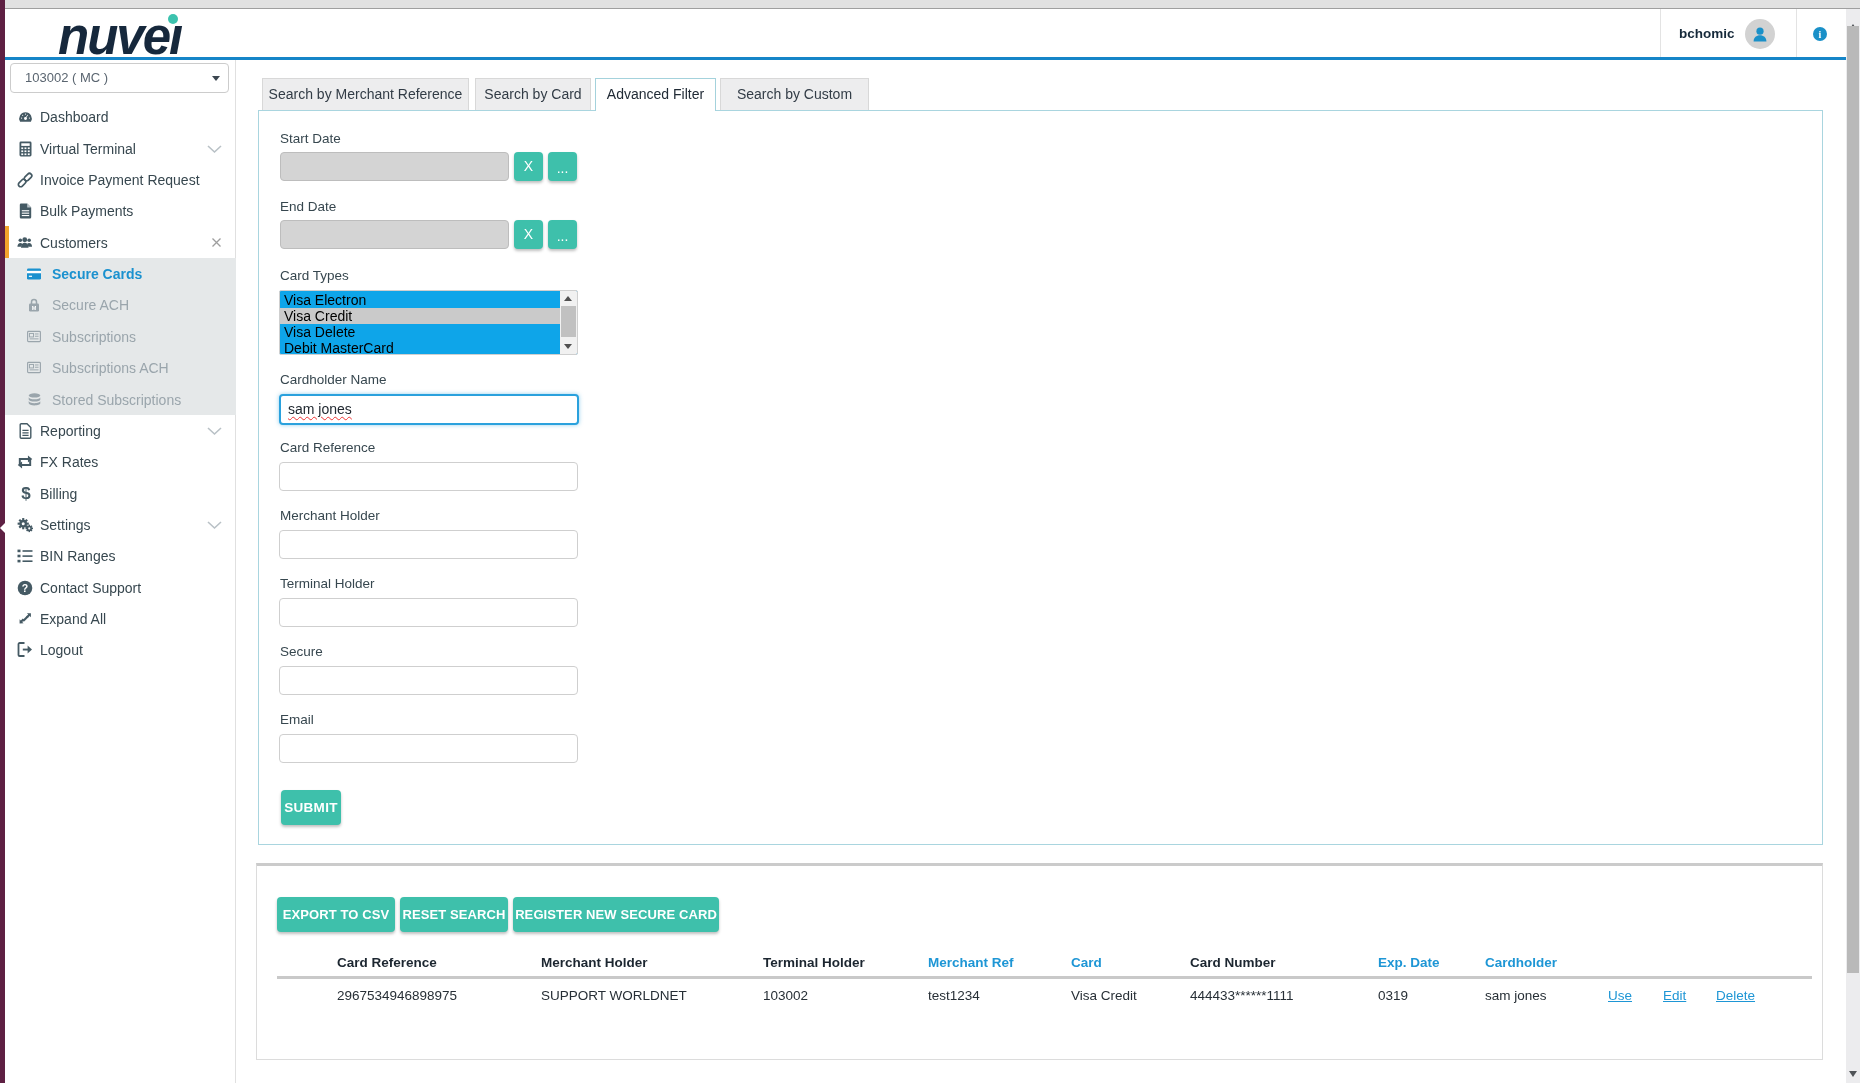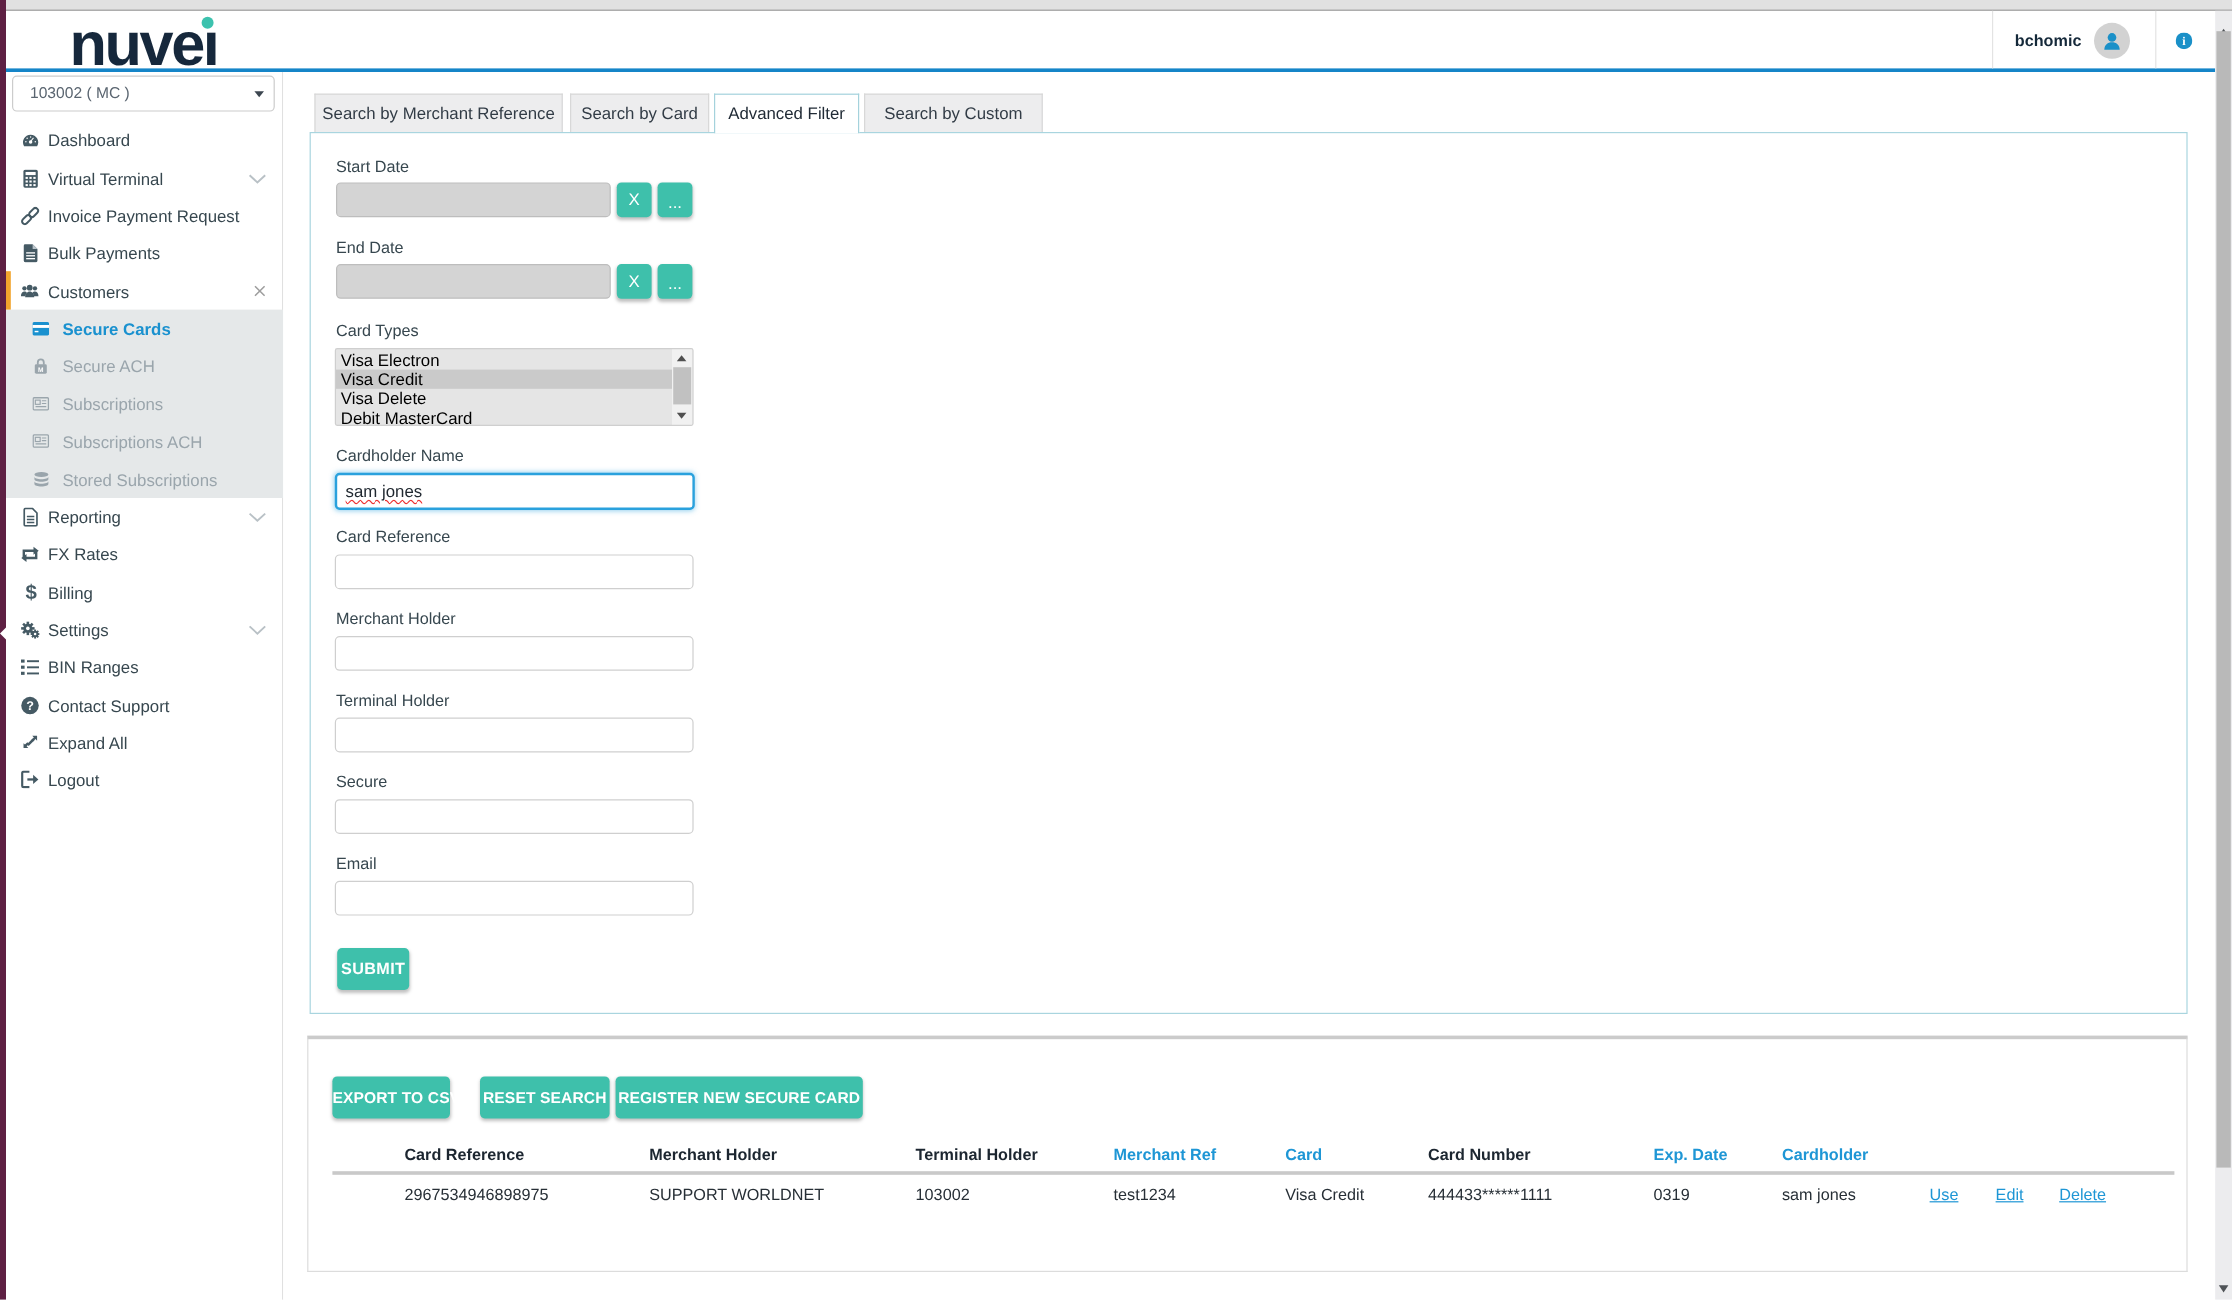--- a/index.html
+++ b/index.html
@@ -4,21 +4,21 @@
 <style>
 * { margin:0; padding:0; box-sizing:border-box; }
 html,body { width:1860px; height:1083px; overflow:hidden; background:#fff;
   font-family:"Liberation Sans", sans-serif; }
 .abs { position:absolute; }
 
 #topstrip { left:0; top:0; width:1860px; height:9px; background:#e1e1e1; border-bottom:1px solid #9f9f9f; }
 #maroon { left:0; top:0; width:5px; height:1083px; background:#5e2043; z-index:5; }
 #collapse-tri { left:0; top:523px; width:0; height:0; border-top:5px solid transparent; border-bottom:5px solid transparent; border-right:5px solid #fff; z-index:6; }
 #blueline { left:5px; top:57px; width:1841px; height:3px; background:#1585c8; }
-#logo { left:58px; top:7px; font-size:51px; font-weight:bold; color:#16283c; letter-spacing:-2px; }
+#logo { left:58px; top:7px; font-size:51px; font-weight:bold; color:#16283c; letter-spacing:-2px;font-style:italic; }
 #logodot { left:168px; top:14px; width:10px; height:10px; border-radius:50%; background:#3cc2ae; }
 .hdiv { top:9px; height:48px; width:1px; background:#e3e3e3; }
 #bchomic { left:1679px; top:26px; font-size:13.5px; font-weight:bold; color:#15293a; }
 #avatar { left:1745px; top:19px; width:30px; height:30px; border-radius:50%; background:#d2d2d2; }
 
 #sidebar { left:5px; top:60px; width:231px; height:1023px; background:#fff; border-right:1px solid #e0e0e0; }
 #mselect { position:absolute; left:5px; top:3px; width:219px; height:30px; border:1px solid #ccc; border-radius:4px; background:#fff; color:#5a6570; font-size:13px; line-height:28px; padding-left:14px; }
 #mselect .arr { position:absolute; right:8px; top:12px; width:0; height:0; border-left:4px solid transparent; border-right:4px solid transparent; border-top:5px solid #3c4650; }
 #submenu-bg { position:absolute; left:0; top:198px; width:231px; height:157px; background:#e5e8e9; }
 #orange { position:absolute; left:0; top:166px; width:4px; height:32px; background:#f2a42c; }
@@ -273,21 +273,21 @@
   <div id="fpanel"></div>
   <div class="flabel" style="left:44px;top:71px;">Start Date</div>
   <div class="finput" style="left:44px;top:92px;width:229px;background:#d4d4d4;border-color:#bdbdbd;"></div>
   <div class="tealbtn" style="left:278px;top:92px;width:29px;height:29px;line-height:29px;font-size:14px;">X</div>
   <div class="tealbtn" style="left:312px;top:92px;width:29px;height:29px;line-height:33px;font-size:14px;">...</div>
   <div class="flabel" style="left:44px;top:139px;">End Date</div>
   <div class="finput" style="left:44px;top:160px;width:229px;background:#d4d4d4;border-color:#bdbdbd;"></div>
   <div class="tealbtn" style="left:278px;top:160px;width:29px;height:29px;line-height:29px;font-size:14px;">X</div>
   <div class="tealbtn" style="left:312px;top:160px;width:29px;height:29px;line-height:33px;font-size:14px;">...</div>
   <div class="flabel" style="left:44px;top:208px;">Card Types</div>
-  <div id="listbox" class="abs" style="left:43px;top:230px;width:299px;height:65px;border:1px solid #cfcfcf;border-radius:2px;background:#e5e5e5;overflow:hidden;">
+  <div id="listbox" class="abs" style="left:43px;top:230px;width:299px;height:65px;border:1px solid #cfcfcf;border-radius:2px;background:#0ea5e9;overflow:hidden;">
     <div style="position:absolute;left:0;top:1px;width:281px;font-size:14px;color:#000;">
       <div style="height:16px;padding-left:4px;">Visa Electron</div>
       <div style="height:16px;padding-left:4px;background:#cacaca;">Visa Credit</div>
       <div style="height:16px;padding-left:4px;">Visa Delete</div>
       <div style="height:17px;padding-left:4px;">Debit MasterCard</div>
     </div>
     <div style="position:absolute;right:0;top:0;width:17px;height:63px;background:#f1f1f1;">
       <div class="sarrow" style="top:5px;left:4px;border-left-width:4.5px;border-right-width:4.5px;border-bottom:5px solid #505050;"></div>
       <div style="position:absolute;left:1px;top:15px;width:15px;height:31px;background:#c1c1c1;"></div>
       <div class="sarrow" style="top:53px;left:4px;border-left-width:4.5px;border-right-width:4.5px;border-top:5px solid #505050;"></div>
@@ -301,21 +301,21 @@
   <div class="finput" style="left:43px;top:470px;"></div>
   <div class="flabel" style="left:44px;top:516px;">Terminal Holder</div>
   <div class="finput" style="left:43px;top:538px;"></div>
   <div class="flabel" style="left:44px;top:584px;">Secure</div>
   <div class="finput" style="left:43px;top:606px;"></div>
   <div class="flabel" style="left:44px;top:652px;">Email</div>
   <div class="finput" style="left:43px;top:674px;"></div>
   <div class="tealbtn" style="left:45px;top:730px;width:60px;height:35px;line-height:35px;font-size:13.5px;font-weight:bold;letter-spacing:0.3px;">SUBMIT</div>
 
   <div id="bpanel">
-    <div class="bbtn tealbtn" style="left:20px;width:98px;">EXPORT TO CSV</div>
+    <div class="bbtn tealbtn" style="left:20px;width:118px;">EXPORT TO CSV</div>
     <div class="bbtn tealbtn" style="left:143px;width:108px;text-align:center;">RESET SEARCH</div>
     <div class="bbtn tealbtn" style="left:256px;width:206px;">REGISTER NEW SECURE CARD</div>
     <div class="th" style="left:80px;">Card Reference</div>
     <div class="th" style="left:284px;">Merchant Holder</div>
     <div class="th" style="left:506px;">Terminal Holder</div>
     <div class="th blue" style="left:671px;">Merchant Ref</div>
     <div class="th blue" style="left:814px;">Card</div>
     <div class="th" style="left:933px;">Card Number</div>
     <div class="th blue" style="left:1121px;">Exp. Date</div>
     <div class="th blue" style="left:1228px;">Cardholder</div>

